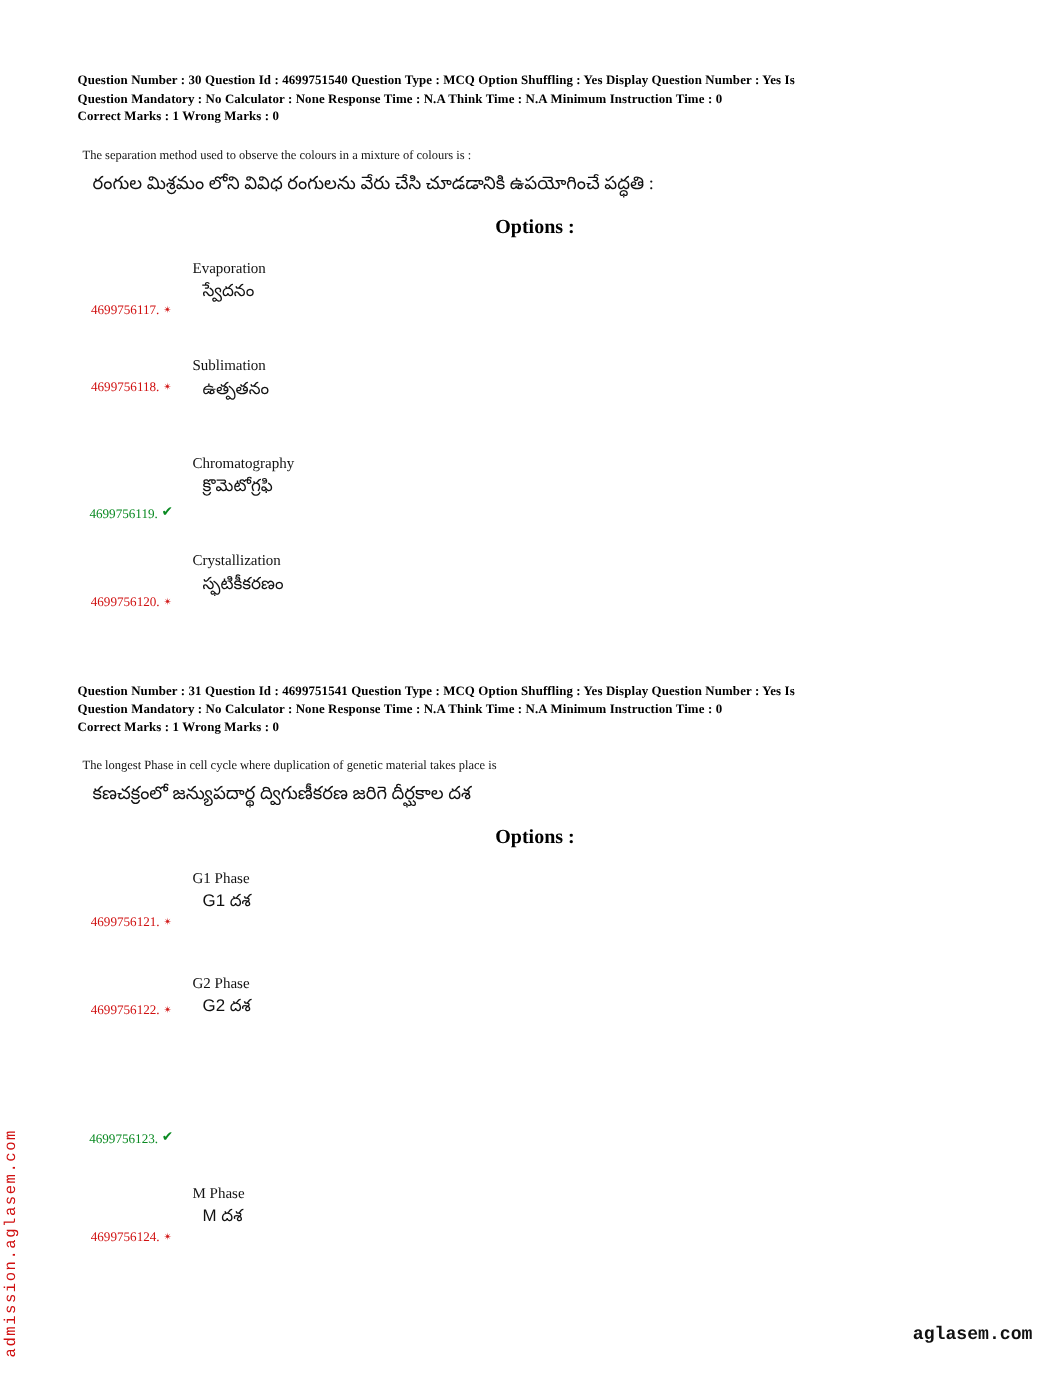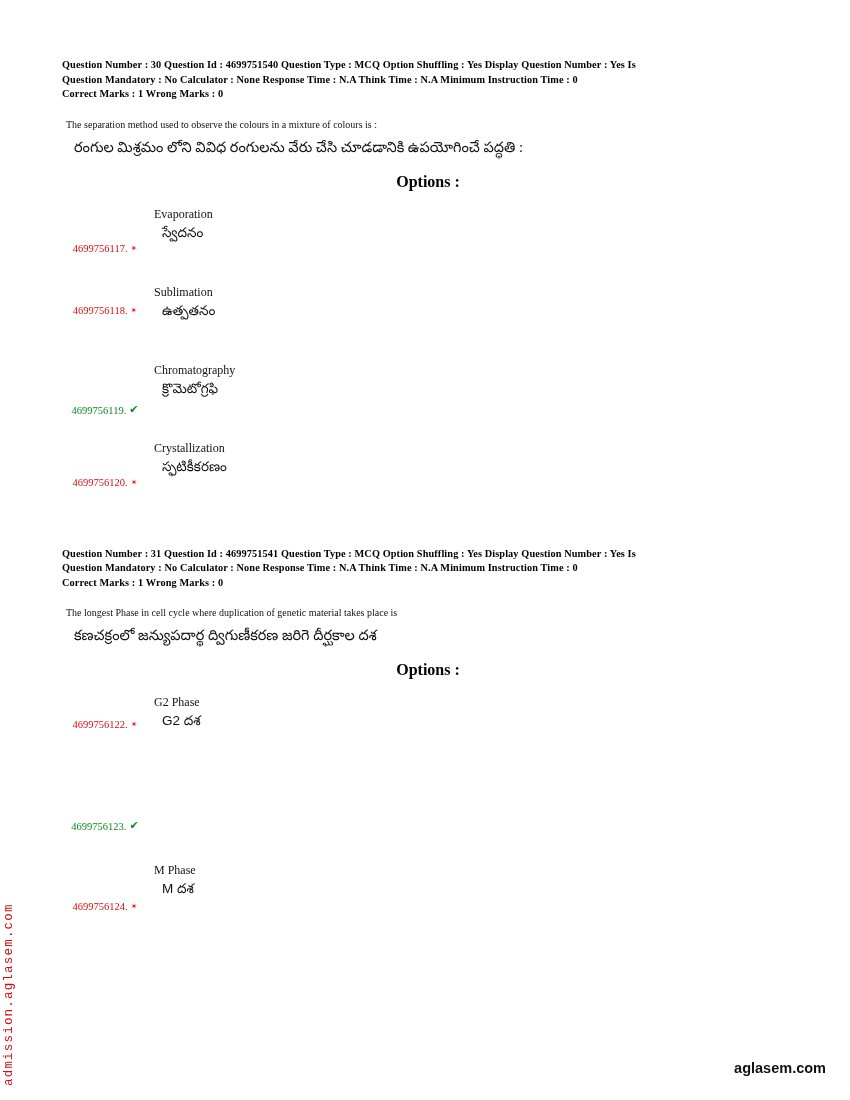--- a/index.html
+++ b/index.html
@@ -115,21 +115,21 @@
     font-family: "Liberation Mono", monospace;
     font-size: 12.5px;
     letter-spacing: 1.2px;
     color: #d01010;
     white-space: nowrap;
   }
   .watermark-corner {
     position: absolute;
     right: 24px;
     bottom: 24px;
-    font-family: Liberation Sans, sans-serif;
+    font-family: Liberation Mono, monospace;
     font-weight: bold;
     font-size: 14.5px;
     color: #111;
     text-align: right;
   }
 </style>
 </head>
 <body>
 
 <div class="page">
@@ -197,20 +197,29 @@
         <div>Question Number : 31 Question Id : 4699751541 Question Type : MCQ Option Shuffling : Yes Display Question Number : Yes Is</div>
         <div>Question Mandatory : No Calculator : None Response Time : N.A Think Time : N.A Minimum Instruction Time : 0</div>
         <div>Correct Marks : 1 Wrong Marks : 0</div>
       </div>
       <div class="qtext-en">The longest Phase in cell cycle where duplication of genetic material takes place is</div>
       <div class="qtext-te">కణచక్రంలో జన్యుపదార్థ ద్విగుణీకరణ జరిగె దీర్ఘకాల దశ</div>
       <div class="options-label">Options :</div>
 
       <div class="opt-list">
 
+        <div class="opt" style="min-height:84px;">
+          <div class="opt-text-wrap">
+            <div class="opt-en">G1 Phase</div>
+            <div class="opt-te">G1 దశ</div>
+          </div>
+          <div class="opt-id wrong" style="top:50px;">
+            <span>4699756121.</span><span class="mark cross">✴</span>
+          </div>
+        </div>
 
         <div class="opt" style="min-height:84px;">
           <div class="opt-text-wrap">
             <div class="opt-en">G2 Phase</div>
             <div class="opt-te">G2 దశ</div>
           </div>
           <div class="opt-id wrong" style="top:36px;">
             <span>4699756122.</span><span class="mark cross">✴</span>
           </div>
         </div>

